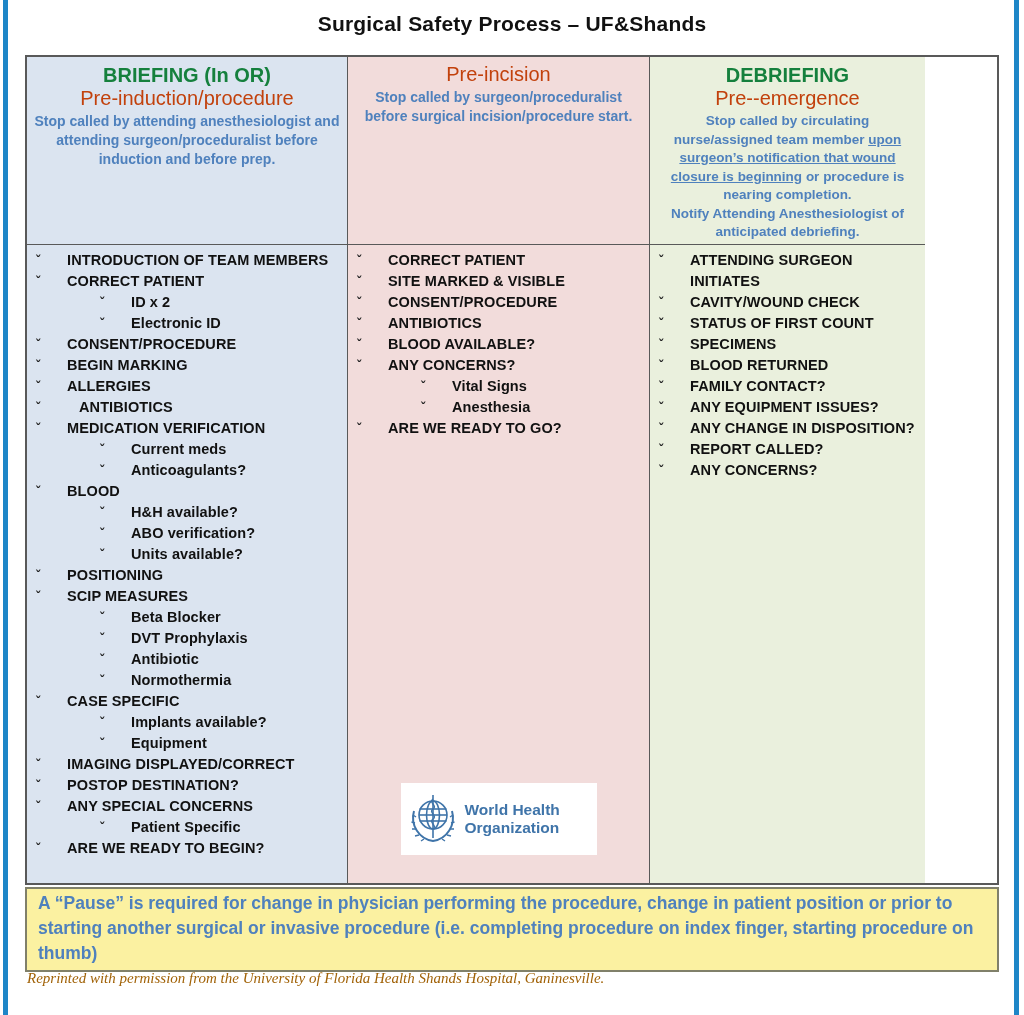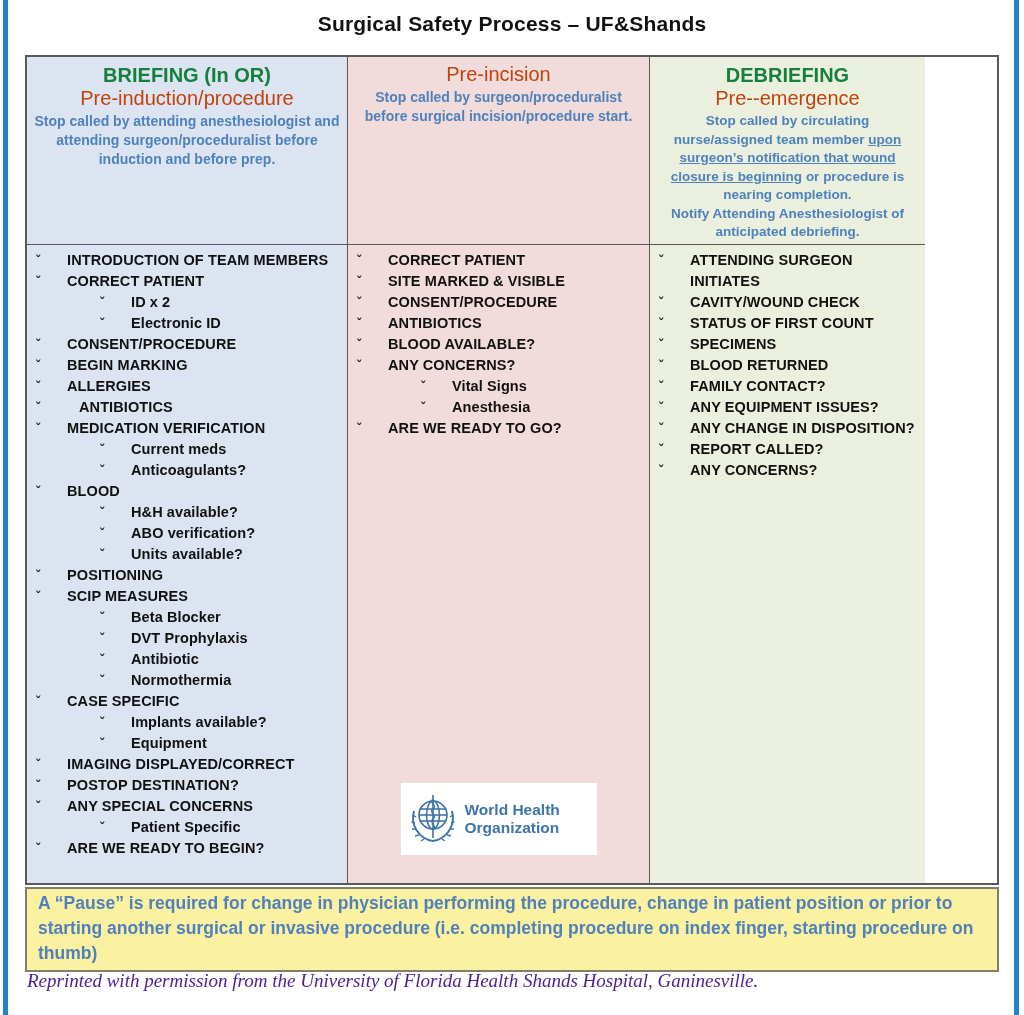--- a/index.html
+++ b/index.html
@@ -57,21 +57,21 @@
   .who-text{color:#3f74a9;font-weight:bold;font-size:15.5px;line-height:18px;margin-left:6px;}
 
   .pause-note{
     position:absolute;left:25px;top:887px;width:974px;box-sizing:border-box;
     background:#fbf1a1;border:2px solid #80806a;padding:2px 10px 4px 11px;
     font-size:17.5px;font-weight:bold;color:#4f81bd;line-height:25px;
   }
   .attribution{
     position:absolute;left:27px;top:970px;width:960px;
     font-family:"Liberation Serif", serif;font-style:italic;
-    font-size:19px;color:#4c1d95;
+    font-size:15px;color:#a16207;
   }
 </style>
 </head>
 <body>
 
 <div class="page-edge edge-left"></div>
 <div class="page-edge edge-right"></div>
 
 <div class="page-title">Surgical Safety Process – UF&amp;Shands</div>
 

